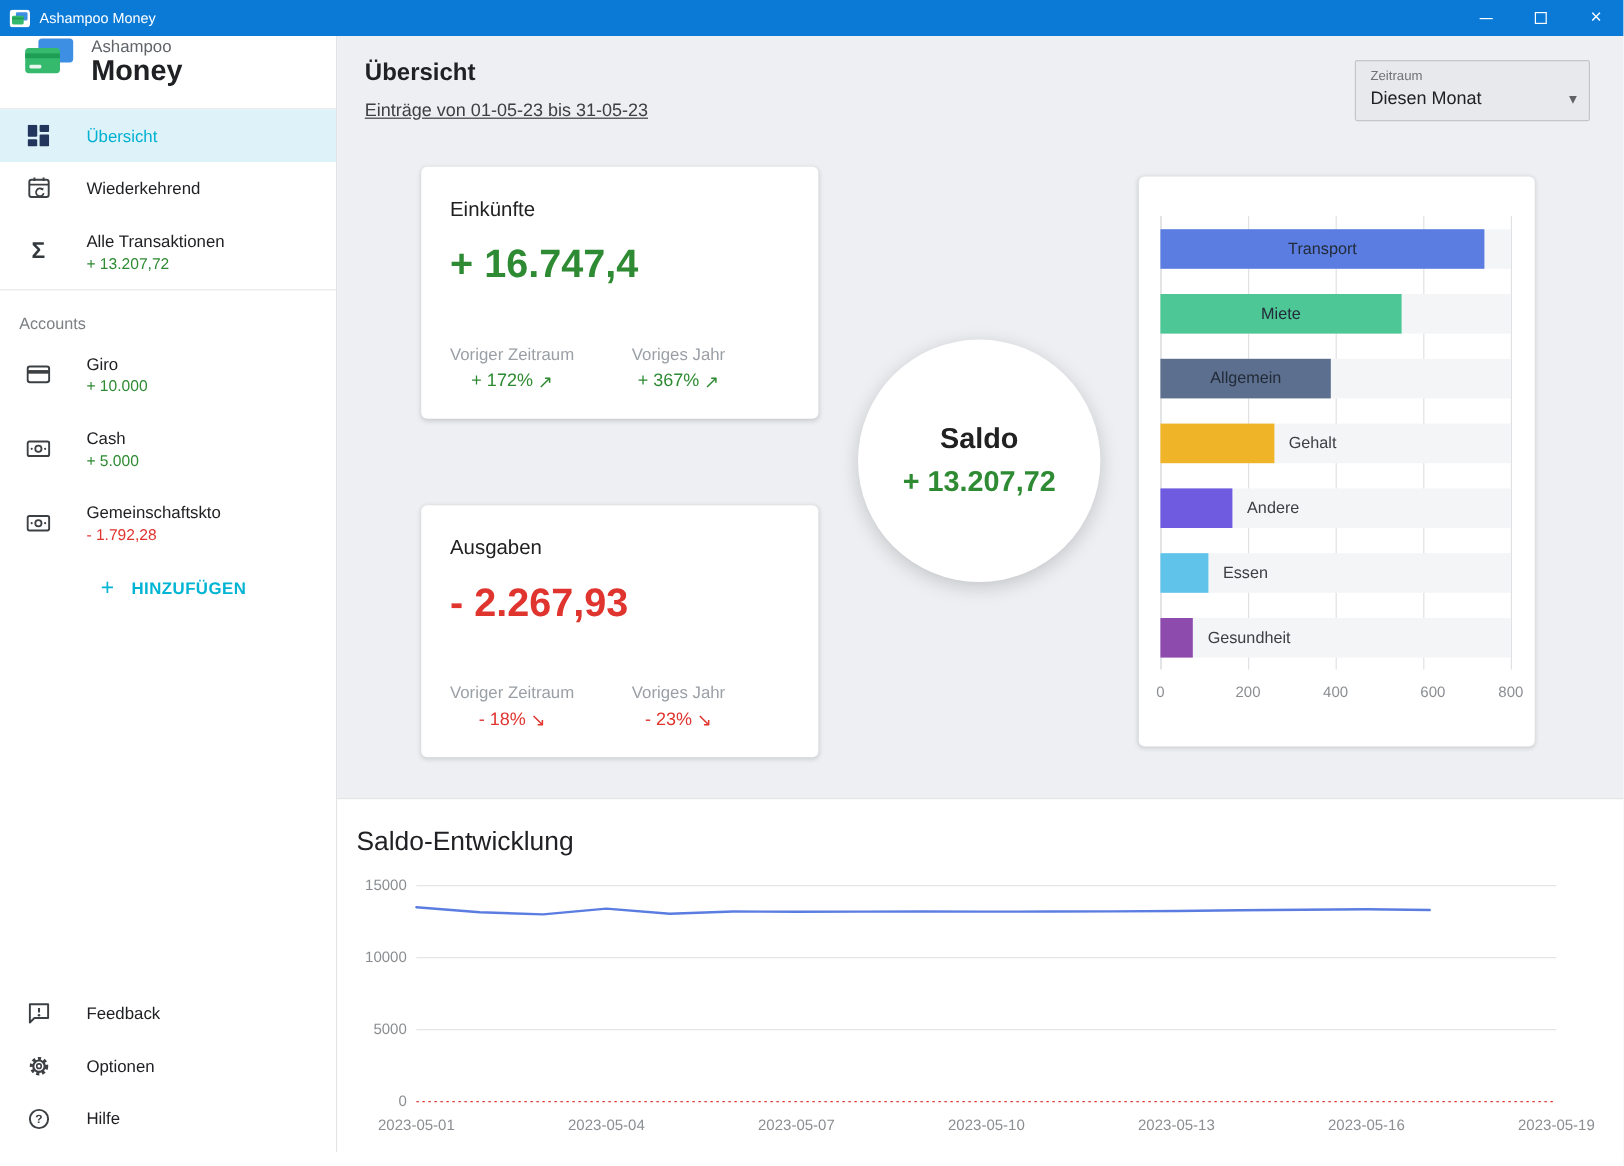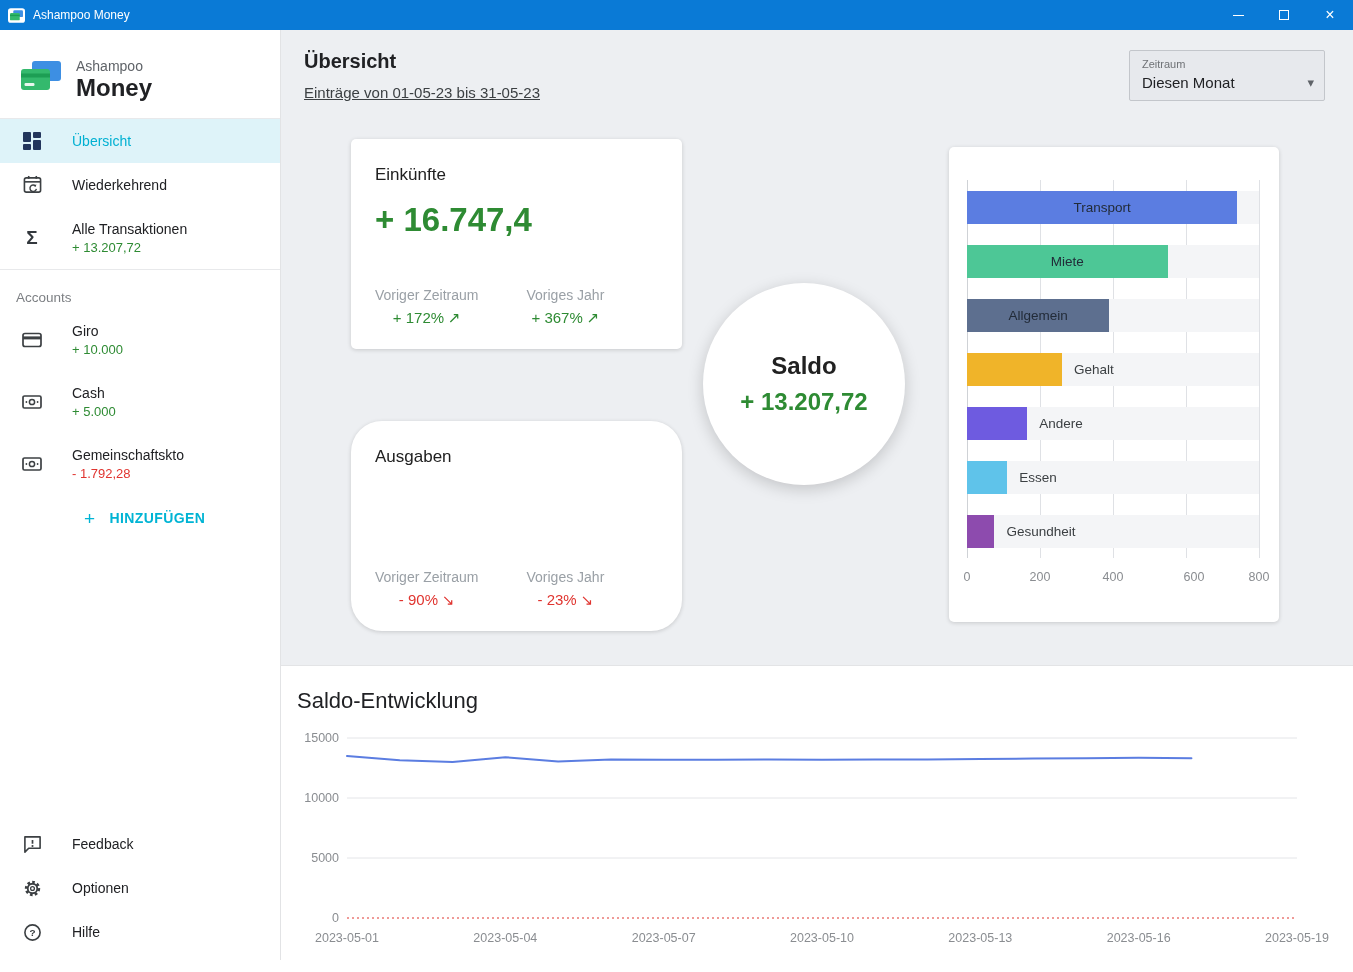--- a/index.html
+++ b/index.html
@@ -15,21 +15,21 @@
   .titlebar-controls { margin-left:auto; display:flex; height:100%; }
   .tb-btn { width:46px; height:100%; background:transparent; border:none; color:#fff; display:flex; align-items:center; justify-content:center; cursor:pointer; }
   .glyph-min { width:11px; height:1px; background:#fff; display:inline-block; }
   .glyph-max { width:10px; height:10px; border:1px solid #fff; display:inline-block; }
   .glyph-close { font-size:16px; line-height:1; }
 
   .app-body { flex:1; display:flex; min-height:0; }
 
   
   .sidebar { width:281px; flex:0 0 281px; background:#fff; border-right:1px solid #e2e3e5; display:flex; flex-direction:column; }
-  .brand { display:flex; align-items:center; gap:14px; padding:28px 0 16px 20px; }
+  .brand { display:flex; align-items:center; gap:14px; padding:0 0 16px 20px; }
   .brand-text { display:flex; flex-direction:column; line-height:1.15; }
   .brand-top { font-size:14px; color:#5f6368; }
   .brand-bottom { font-size:24px; font-weight:bold; color:#202124; }
   .divider { height:1px; background:#e8e9eb; }
 
   .nav-item { display:flex; align-items:center; min-height:44px; padding:0 12px 0 20px; cursor:pointer; font-size:14px; color:#202124; }
   .nav-item.active { background:#def3f9; color:#00b0d2; }
   .nav-icon { width:24px; margin-right:28px; display:flex; align-items:center; justify-content:center; color:#3c4043; flex:0 0 24px; }
   .nav-icon.sigma { font-size:19px; font-weight:bold; color:#33383d; }
   .nav-item.tall { min-height:62px; align-items:center; }
@@ -56,30 +56,30 @@
 
   .period-select { width:196px; background:#e7e9ed; border:1px solid #c3c6cb; border-radius:2px; padding:7px 10px 9px 12px; cursor:pointer; }
   .period-label { font-size:11px; color:#6f7276; }
   .period-value-row { display:flex; align-items:center; justify-content:space-between; margin-top:4px; }
   .period-value { font-size:15px; color:#202124; }
   .caret { font-size:13px; color:#5f6368; }
 
   .card { position:absolute; background:#fff; border-radius:5px; box-shadow:0 1px 4px rgba(0,0,0,.16); }
   .stat-card { width:331px; height:210px; padding:26px 24px 22px 24px; display:flex; flex-direction:column; }
   .card-income { left:70px; top:109px; }
-  .card-expenses { left:70px; top:391px;border-radius:31px; }
+  .card-expenses { left:70px; top:391px; }
   .stat-title { font-size:17px; color:#212121; }
   .stat-amount { font-size:33px; font-weight:bold; margin-top:16px; }
   .stat-cols { margin-top:auto; display:flex; gap:48px; }
   .stat-col { display:flex; flex-direction:column; gap:6px; width:max-content; }
   .stat-col-label { font-size:14px; color:#9aa0a6; }
   .stat-col-value { font-size:15px; text-align:center; display:flex; align-items:flex-start; justify-content:center; gap:4px; }
   .trend { font-size:15px; }
 
-  .saldo-circle { position:absolute; left:422px; top:253px; width:202px; height:202px; border-radius:50%; background:#fff; box-shadow:0 4px 16px rgba(0,0,0,.18); display:flex; flex-direction:column; align-items:center; justify-content:center; gap:8px; }
+  .saldo-circle { position:absolute; left:434px; top:253px; width:202px; height:202px; border-radius:50%; background:#fff; box-shadow:0 4px 16px rgba(0,0,0,.18); display:flex; flex-direction:column; align-items:center; justify-content:center; gap:8px; }
   .saldo-title { font-size:24px; font-weight:bold; color:#212121; }
   .saldo-amount { font-size:24px; font-weight:bold; color:#2e8b33; }
 
   .card-aufteilung { left:668px; top:117px; width:330px; height:475px; padding:20px 20px 12px 18px; }
   .aufteilung-title { font-size:17px; color:#212121; }
   .plot-wrap { position:relative; margin-top:13px; }
   .vgrid { position:absolute; top:0; bottom:0; width:1px; background:#dfe1e5; z-index:0; }
   .bar-row { height:54px; display:flex; align-items:center; position:relative; z-index:1; }
   .bar-track { position:relative; height:33px; width:100%; background:#f4f5f7; }
   .bar-fill { position:relative; height:100%;padding-left:20px; }
@@ -295,25 +295,26 @@
               <span class="stat-col-value pos">
                 <span>+ 367%</span>
                 <span class="trend">↗</span>
               </span>
             </div>
           </div>
         </div>
 
         <div class="card stat-card card-expenses">
           <div class="stat-title">Ausgaben</div>
+          <div class="stat-amount neg">- 2.267,93</div>
           <div class="stat-cols">
             <div class="stat-col">
               <span class="stat-col-label">Voriger Zeitraum</span>
               <span class="stat-col-value neg">
-                <span>- 90%</span>
+                <span>- 18%</span>
                 <span class="trend">↘</span>
               </span>
             </div>
             <div class="stat-col">
               <span class="stat-col-label">Voriges Jahr</span>
               <span class="stat-col-value neg">
                 <span>- 23%</span>
                 <span class="trend">↘</span>
               </span>
             </div>

